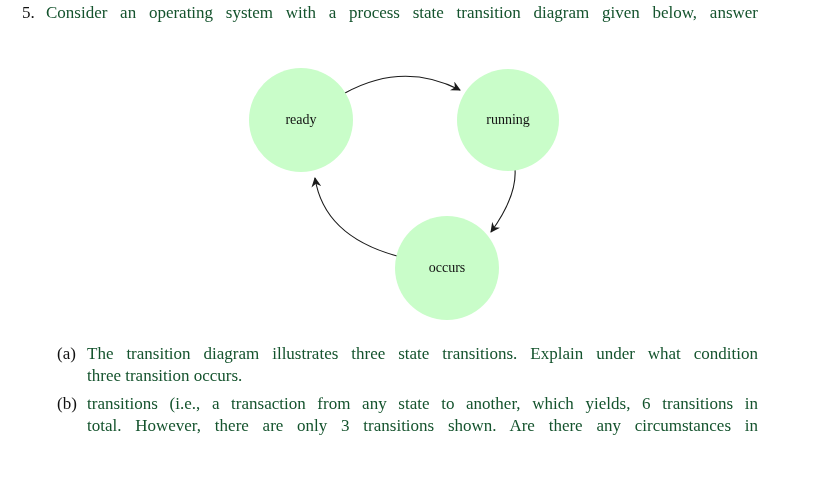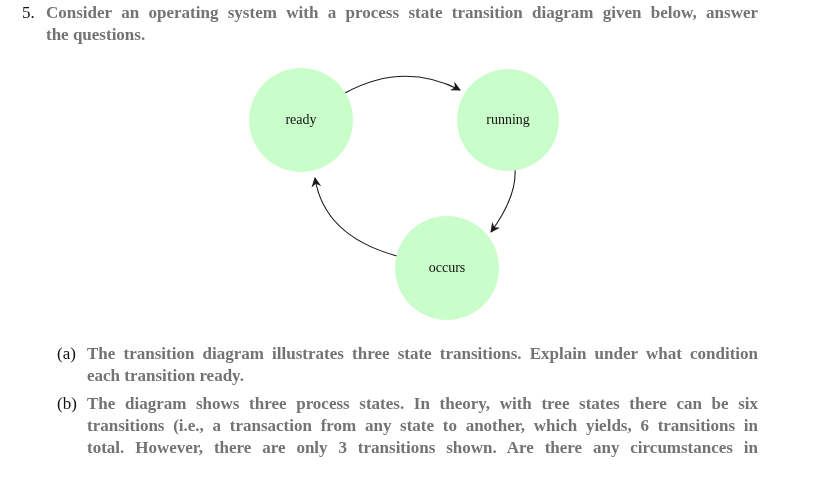--- a/index.html
+++ b/index.html
@@ -19,22 +19,21 @@
   .marker {
     position: absolute;
     font-size: 17px;
     line-height: 22.2px;
     color: #111111;
   }
   .para {
     position: absolute;
     font-size: 17px;
     line-height: 22.2px;
-    color: #737373;
-    font-weight: bold;
+    color: #14532d;
   }
   .tline { width: 100%; }
   .tline.just {
     text-align: justify;
     text-align-last: justify;
   }
   #intro-body   { left: 46px; top: 2px;   width: 712px; }
   #qa-body      { left: 87px; top: 343px; width: 671px; }
   #qb-body      { left: 87px; top: 393px; width: 671px; }
   #q-number     { left: 22px; top: 2px; }
@@ -68,21 +67,20 @@
   }
 </style>
 </head>
 <body>
 
 <div class="page">
 
   <div id="q-number" class="marker">5.</div>
   <div id="intro-body" class="para">
       <div class="tline just">Consider an operating system with a process state transition diagram given below, answer</div>
-      <div class="tline">the questions.</div>
     </div>
 
   <div class="diagram">
     <svg width="824" height="340" viewBox="0 0 824 340">
       <defs>
         <marker id="arrowhead" viewBox="0 0 10 10" refX="9" refY="5" markerWidth="9" markerHeight="9" orient="auto">
           <path d="M 0 0 L 10 5 L 0 10 L 3.2 5 Z" fill="#1a1a1a"></path>
         </marker>
       </defs>
     <path d="M 345 93 Q 403 61 460 90" class="arrow" stroke="#1a1a1a" marker-end="url(#arrowhead)"></path>
@@ -98,23 +96,22 @@
         </div>
         <div class="state-node" style="left: 395px; top: 216px; width: 104px; height: 104px; background: rgb(201, 253, 201);">
           <span>occurs</span>
         </div>
       </div>
   </div>
 
   <div id="qa-label" class="marker">(a)</div>
   <div id="qa-body" class="para">
       <div class="tline just">The transition diagram illustrates three state transitions. Explain under what condition</div>
-      <div class="tline">each transition ready.</div>
+      <div class="tline">three transition occurs.</div>
     </div>
 
   <div id="qb-label" class="marker">(b)</div>
   <div id="qb-body" class="para">
-      <div class="tline just">The diagram shows three process states. In theory, with tree states there can be six</div>
       <div class="tline just">transitions (i.e., a transaction from any state to another, which yields, 6 transitions in</div>
       <div class="tline just">total. However, there are only 3 transitions shown. Are there any circumstances in</div>
     </div>
 
 </div>
 
 </body></html>

